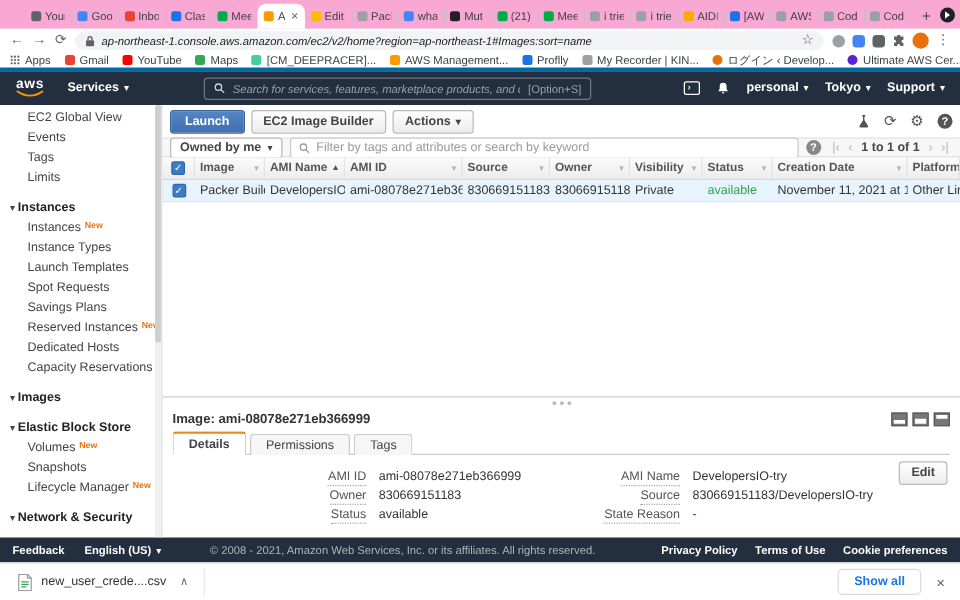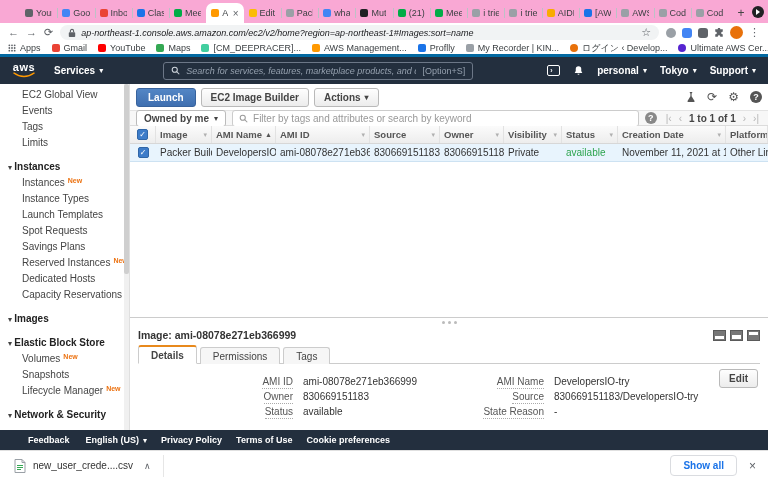--- a/index.html
+++ b/index.html
@@ -115,21 +115,21 @@
   .dtab.active { background:#fff; font-weight:bold; border-top:2px solid #e8891c; border-bottom:1px solid #fff; }
   .dbody { position:relative; padding-top:12px; display:flex; }
   .editbtn { position:absolute; right:2px; top:5px; }
   .dcol { width:50%; }
   .drow { display:flex; align-items:baseline; height:15px; }
   .dlabel { text-align:right; color:#555; }
   .dcol1 .dlabel { width:155px; } .dcol2 .dlabel { width:95px; }
   .dlabel .u { border-bottom:1px dotted #aaa; padding-bottom:1px; }
   .dval { margin-left:10px; color:#333; white-space:nowrap; }
   
-  .awsfoot { height:20px; background:#232f3e; color:#fff; font-size:9px; display:flex; align-items:center; padding:0 28px; }
+  .awsfoot { height:20px; background:#232f3e; color:#fff; font-size:9px; display:flex; align-items:center; padding:0 10px; }
   .awsfoot .fb { font-weight:bold; }
   .awsfoot .lang { font-weight:bold; margin-left:16px; display:flex; align-items:center; gap:4px; }
   .awsfoot .copy { flex:1; text-align:center; color:#aab7b8; white-space:nowrap; overflow:hidden; padding:0 8px; }
   .awsfoot .flink { font-weight:bold; margin-left:14px; white-space:nowrap; }
   
   .dlbar { height:30px; background:#fff; border-top:1px solid #e0e0e0; display:flex; align-items:center; padding:0 12px; }
   .dlchip { display:flex; align-items:center; gap:7px; padding:4px 12px 4px 2px; border-right:1px solid #e6e6e6; }
   .dlname { font-size:10px; color:#333; }
   .dlcaret { color:#5f6368; font-size:9px; margin-left:4px; }
   .showall { margin-left:auto; border:1px solid #dadce0; border-radius:4px; color:#1a73e8; font-size:10px;
@@ -542,20 +542,21 @@
       </div>
     </div>
   </div>
 
   <div class="awsfoot">
     <span class="fb">Feedback</span>
     <span class="lang">
         <span>English (US)</span>
         <span class="caret">▾</span>
       </span>
+    <span class="copy">© 2008 - 2021, Amazon Web Services, Inc. or its affiliates. All rights reserved.</span>
     <span class="flink">Privacy Policy</span>
     <span class="flink">Terms of Use</span>
     <span class="flink">Cookie preferences</span>
   </div>
 
   <div class="dlbar">
     <div class="dlchip">
       <span>
           <svg width="12" height="14" viewBox="0 0 12 14">
             <path d="M1 .5h7l3 3v10H1z" fill="#fff" stroke="#9aa0a6"></path>

